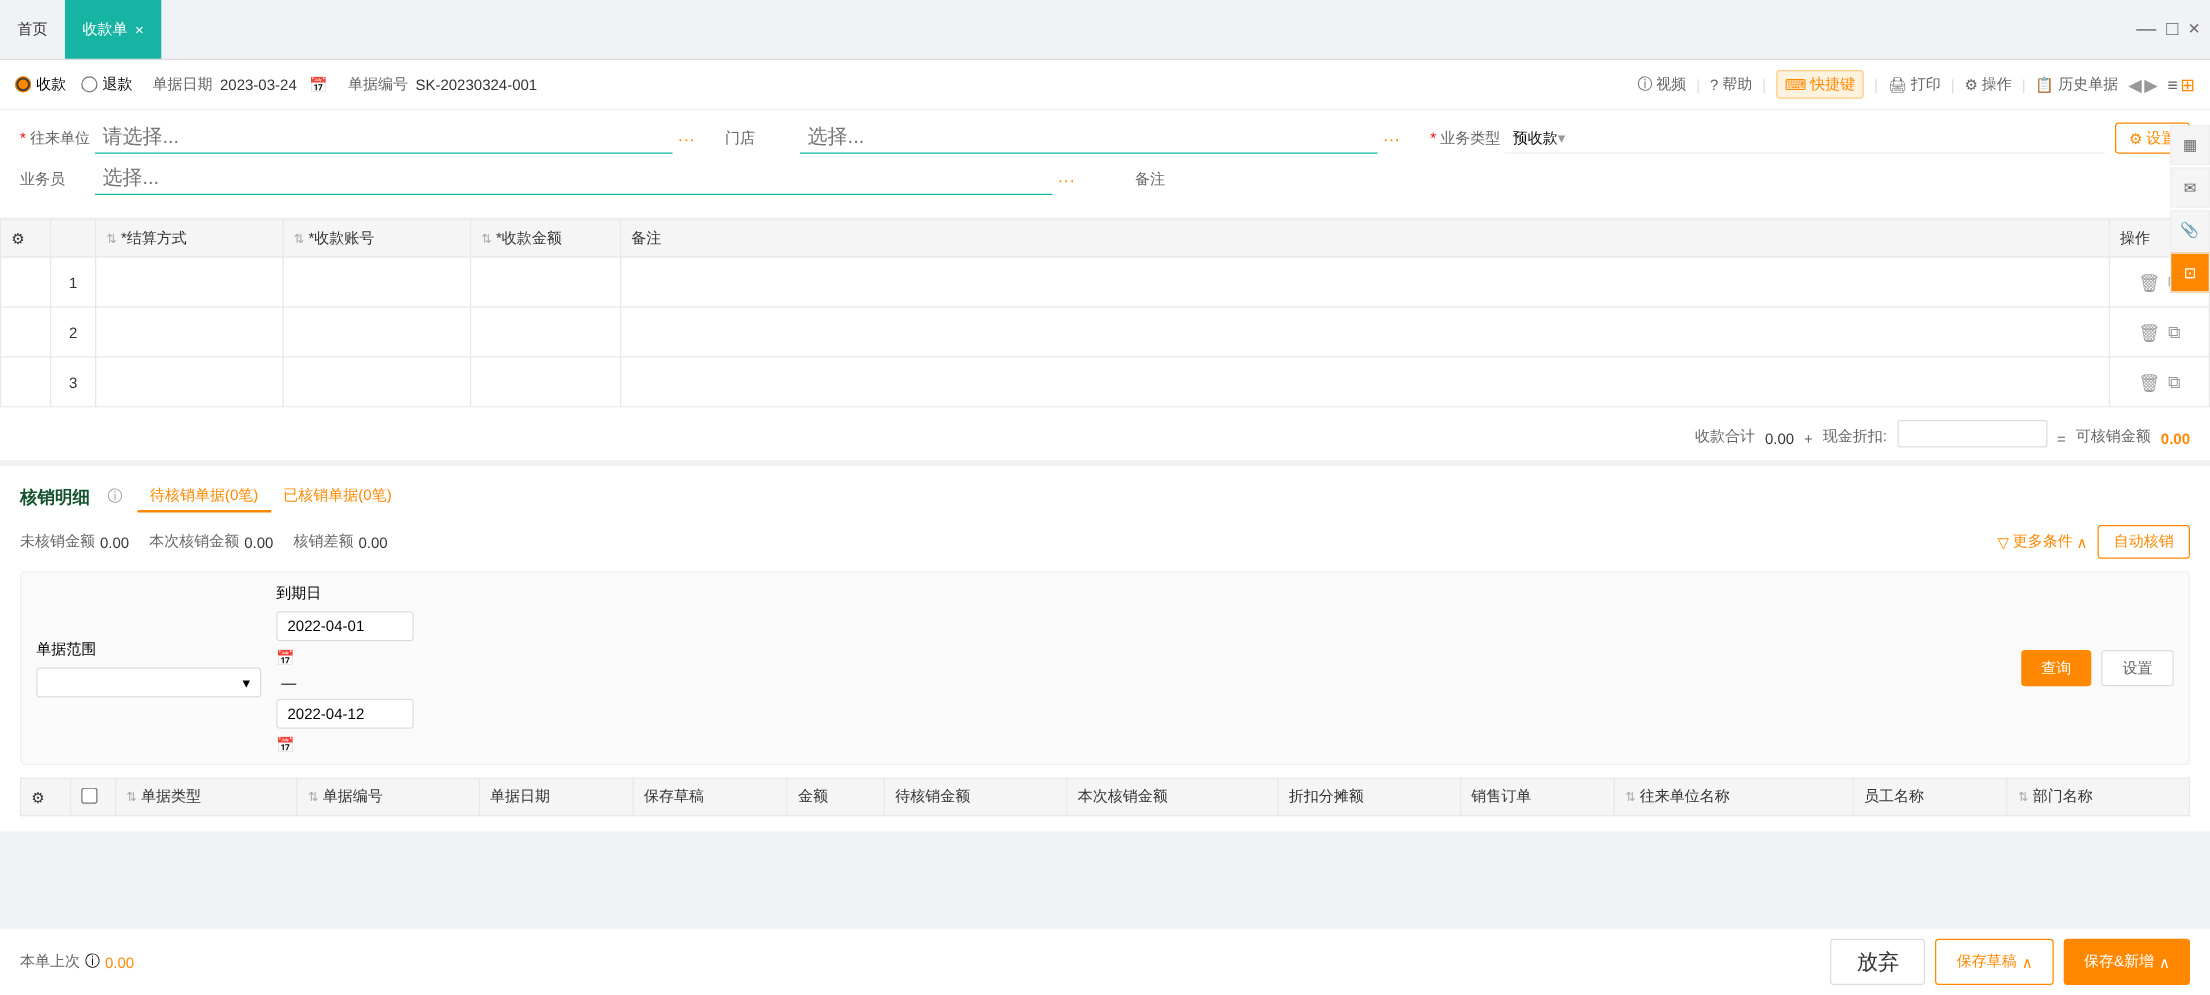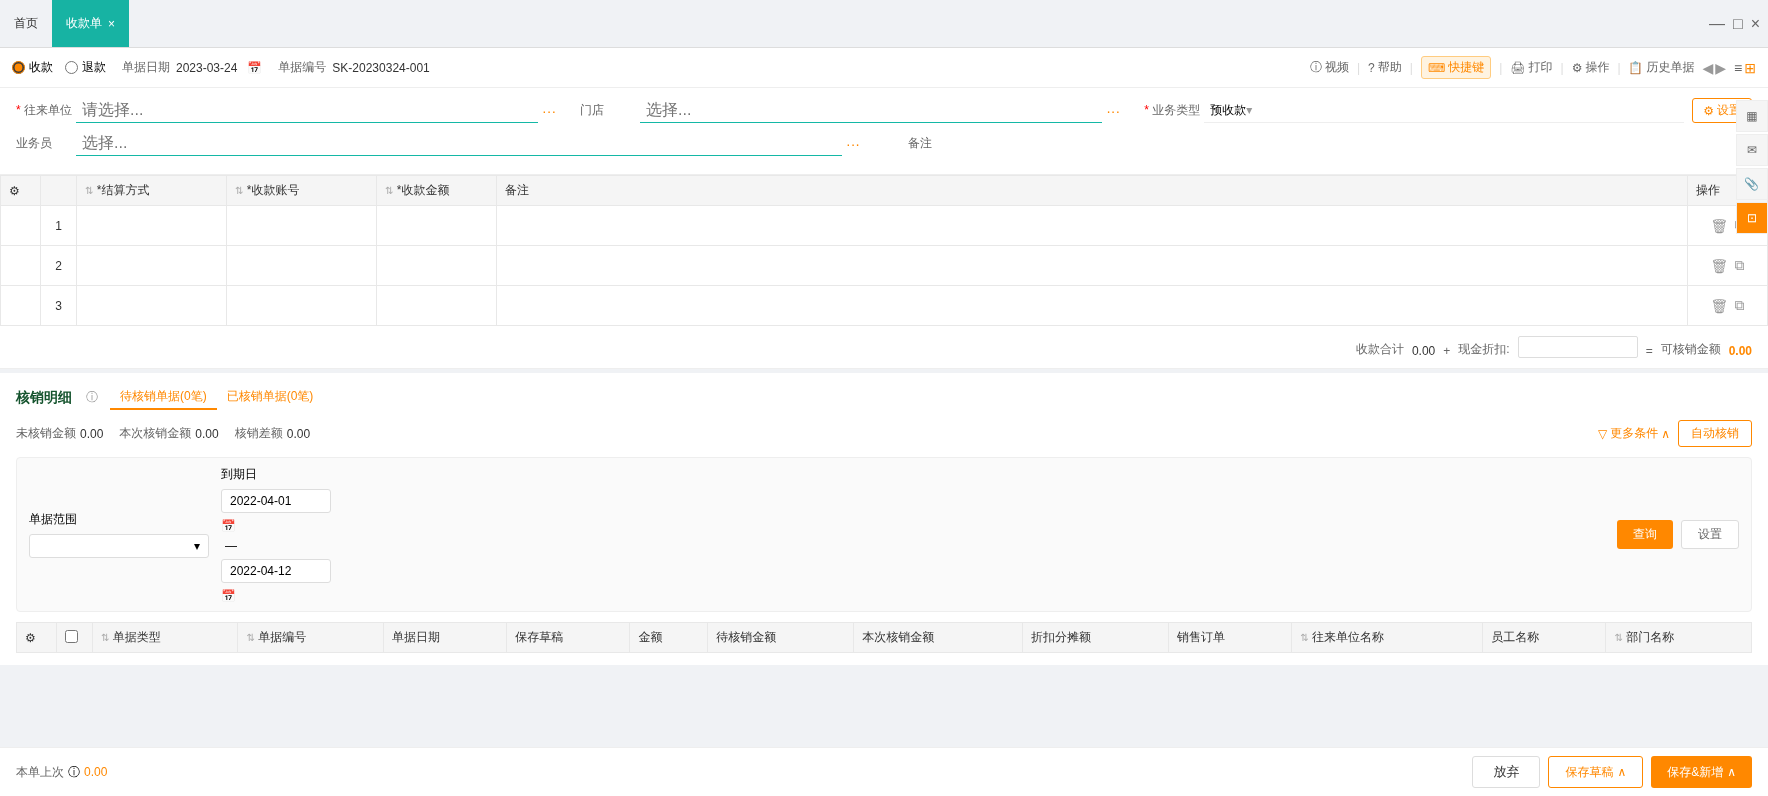--- a/index.html
+++ b/index.html
@@ -160,21 +160,21 @@
       position: fixed; bottom: 0; left: 0; right: 0;
       display: flex; align-items: center; padding: 8px 16px;
       background: #fff; border-top: 1px solid #eee; z-index: 100;
     }
     .footer-info { display: flex; align-items: center; gap: 4px; }
     .footer-label { color: #666; }
     .footer-value { color: #ff8800; }
     .footer-right { margin-left: auto; display: flex; gap: 8px; }
     .btn-abandon {
       background: #fff; border: 1px solid #ddd; color: #333;
-      border-radius: 3px; padding: 6px 20px; cursor: pointer; font-size: 13px;
+      border-radius: 3px; padding: 6px 20px; cursor: pointer; font-size: 17px;
     }
     .btn-save-draft {
       background: #fff; border: 1px solid #ff8800; color: #ff8800;
       border-radius: 3px; padding: 6px 16px; cursor: pointer; font-size: 13px;
       display: flex; align-items: center; gap: 4px;
     }
     .btn-save-new {
       background: #ff8800; border: none; color: #fff;
       border-radius: 3px; padding: 6px 16px; cursor: pointer; font-size: 13px;
       display: flex; align-items: center; gap: 4px;

